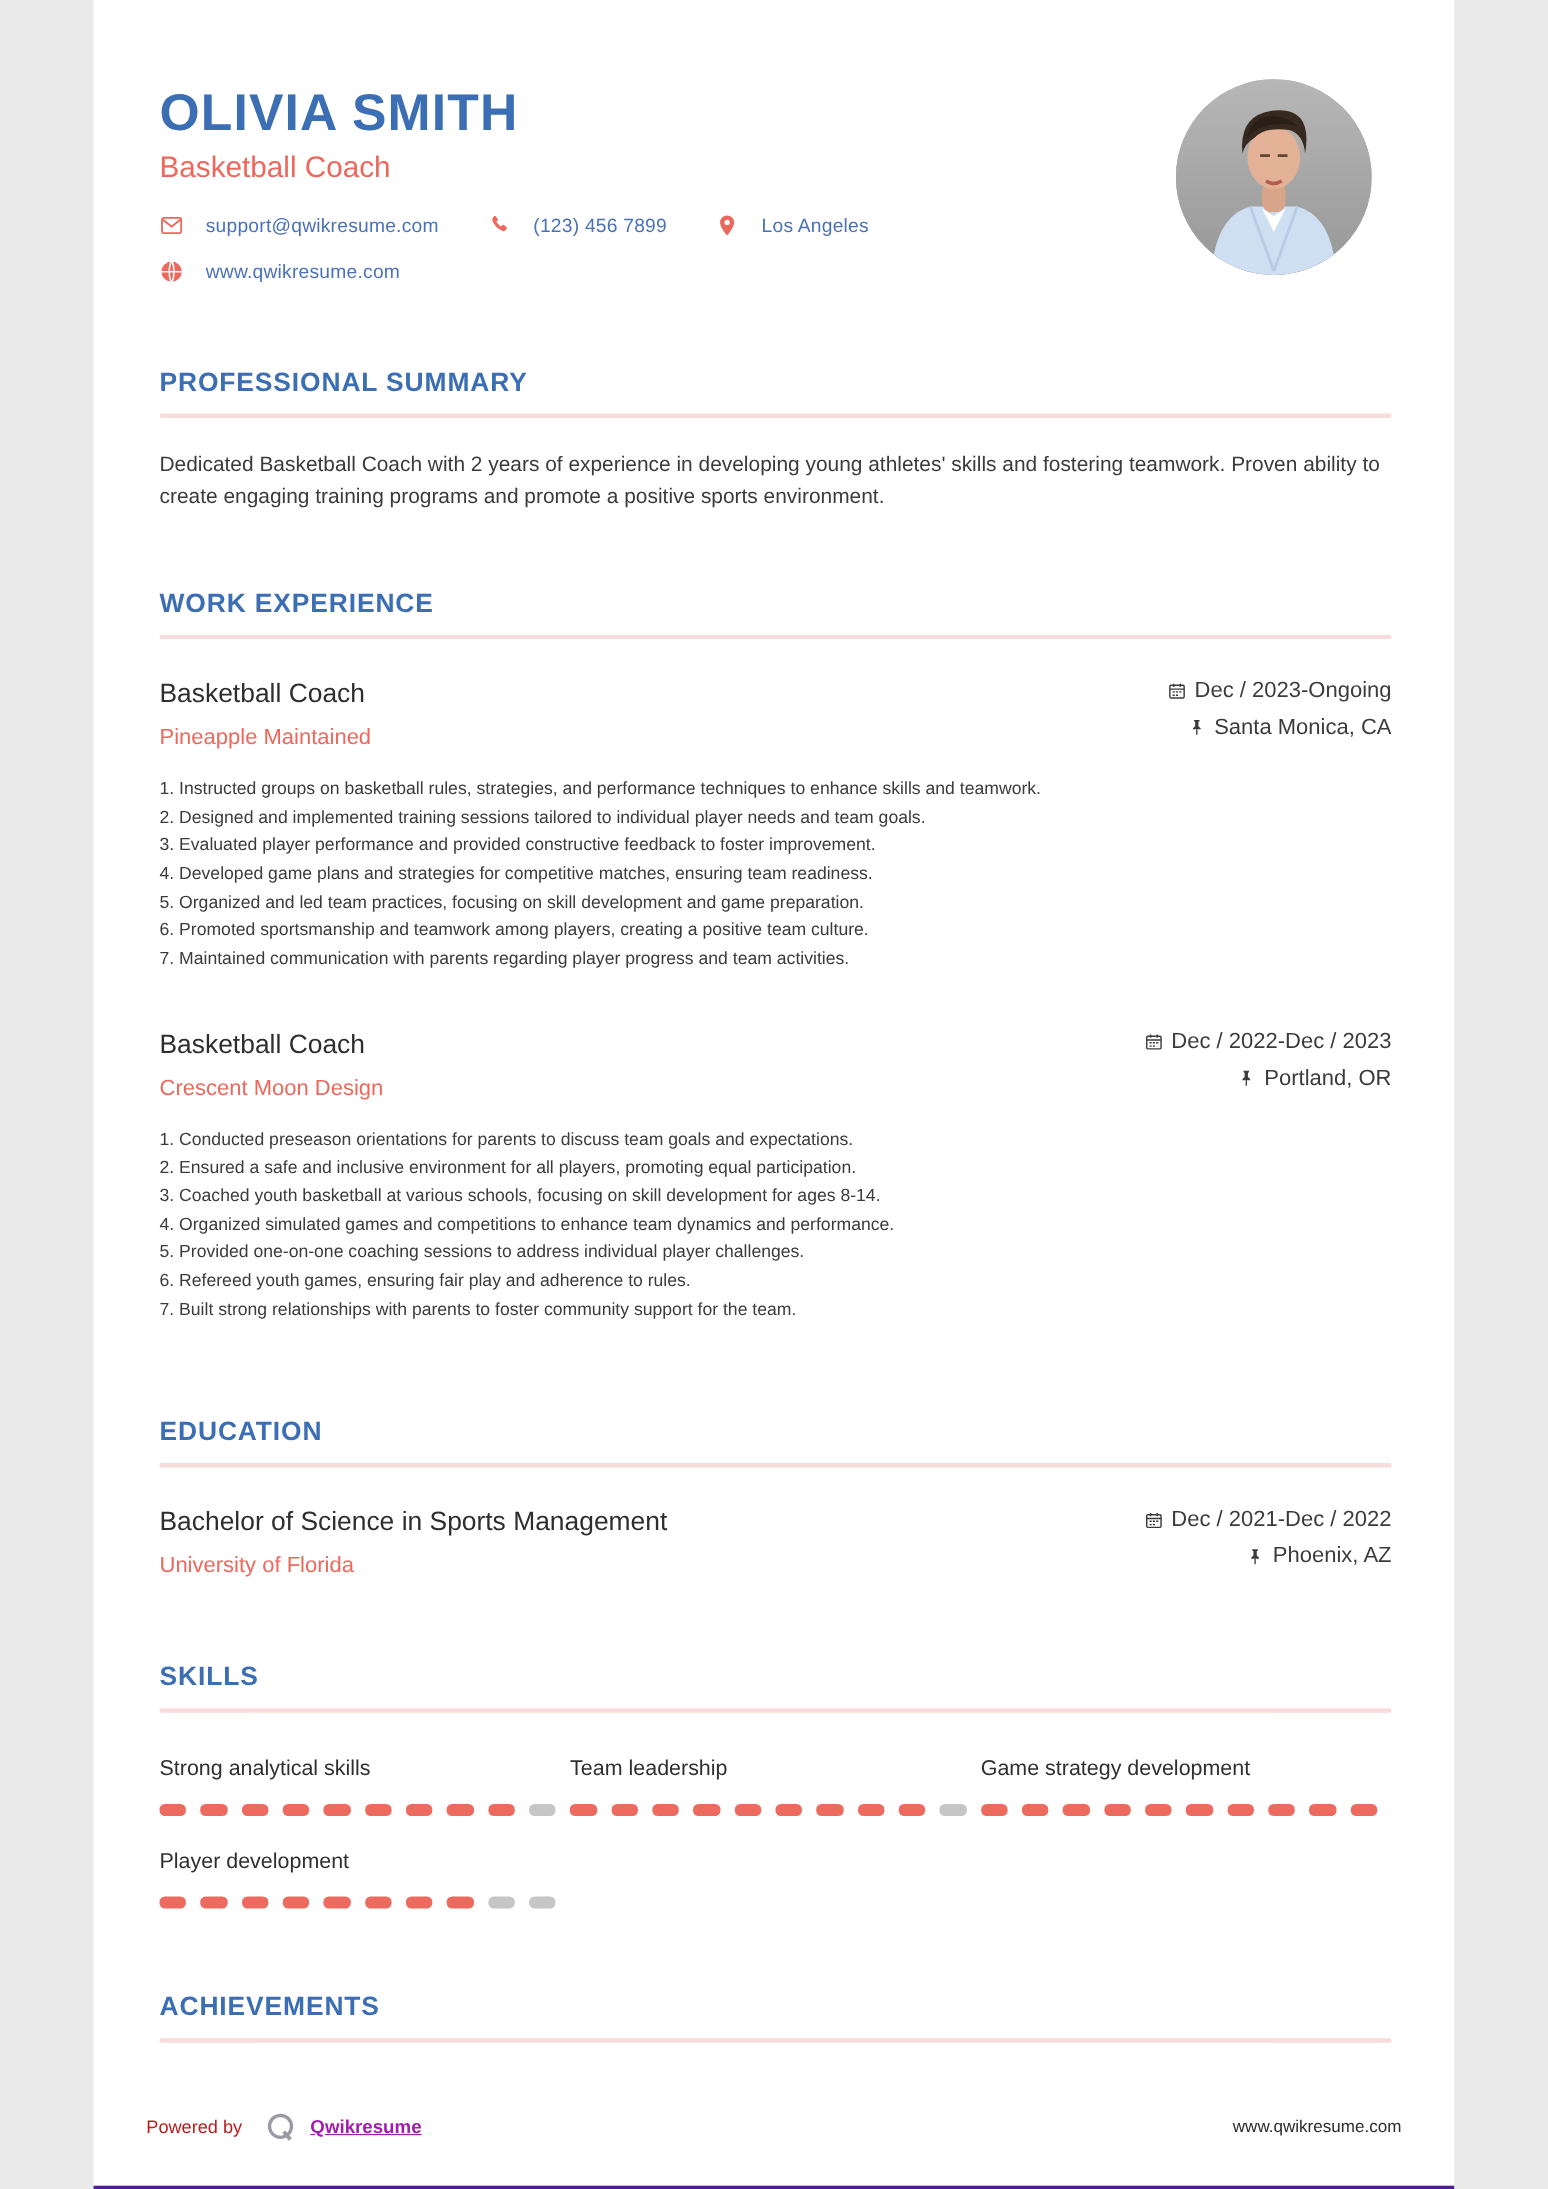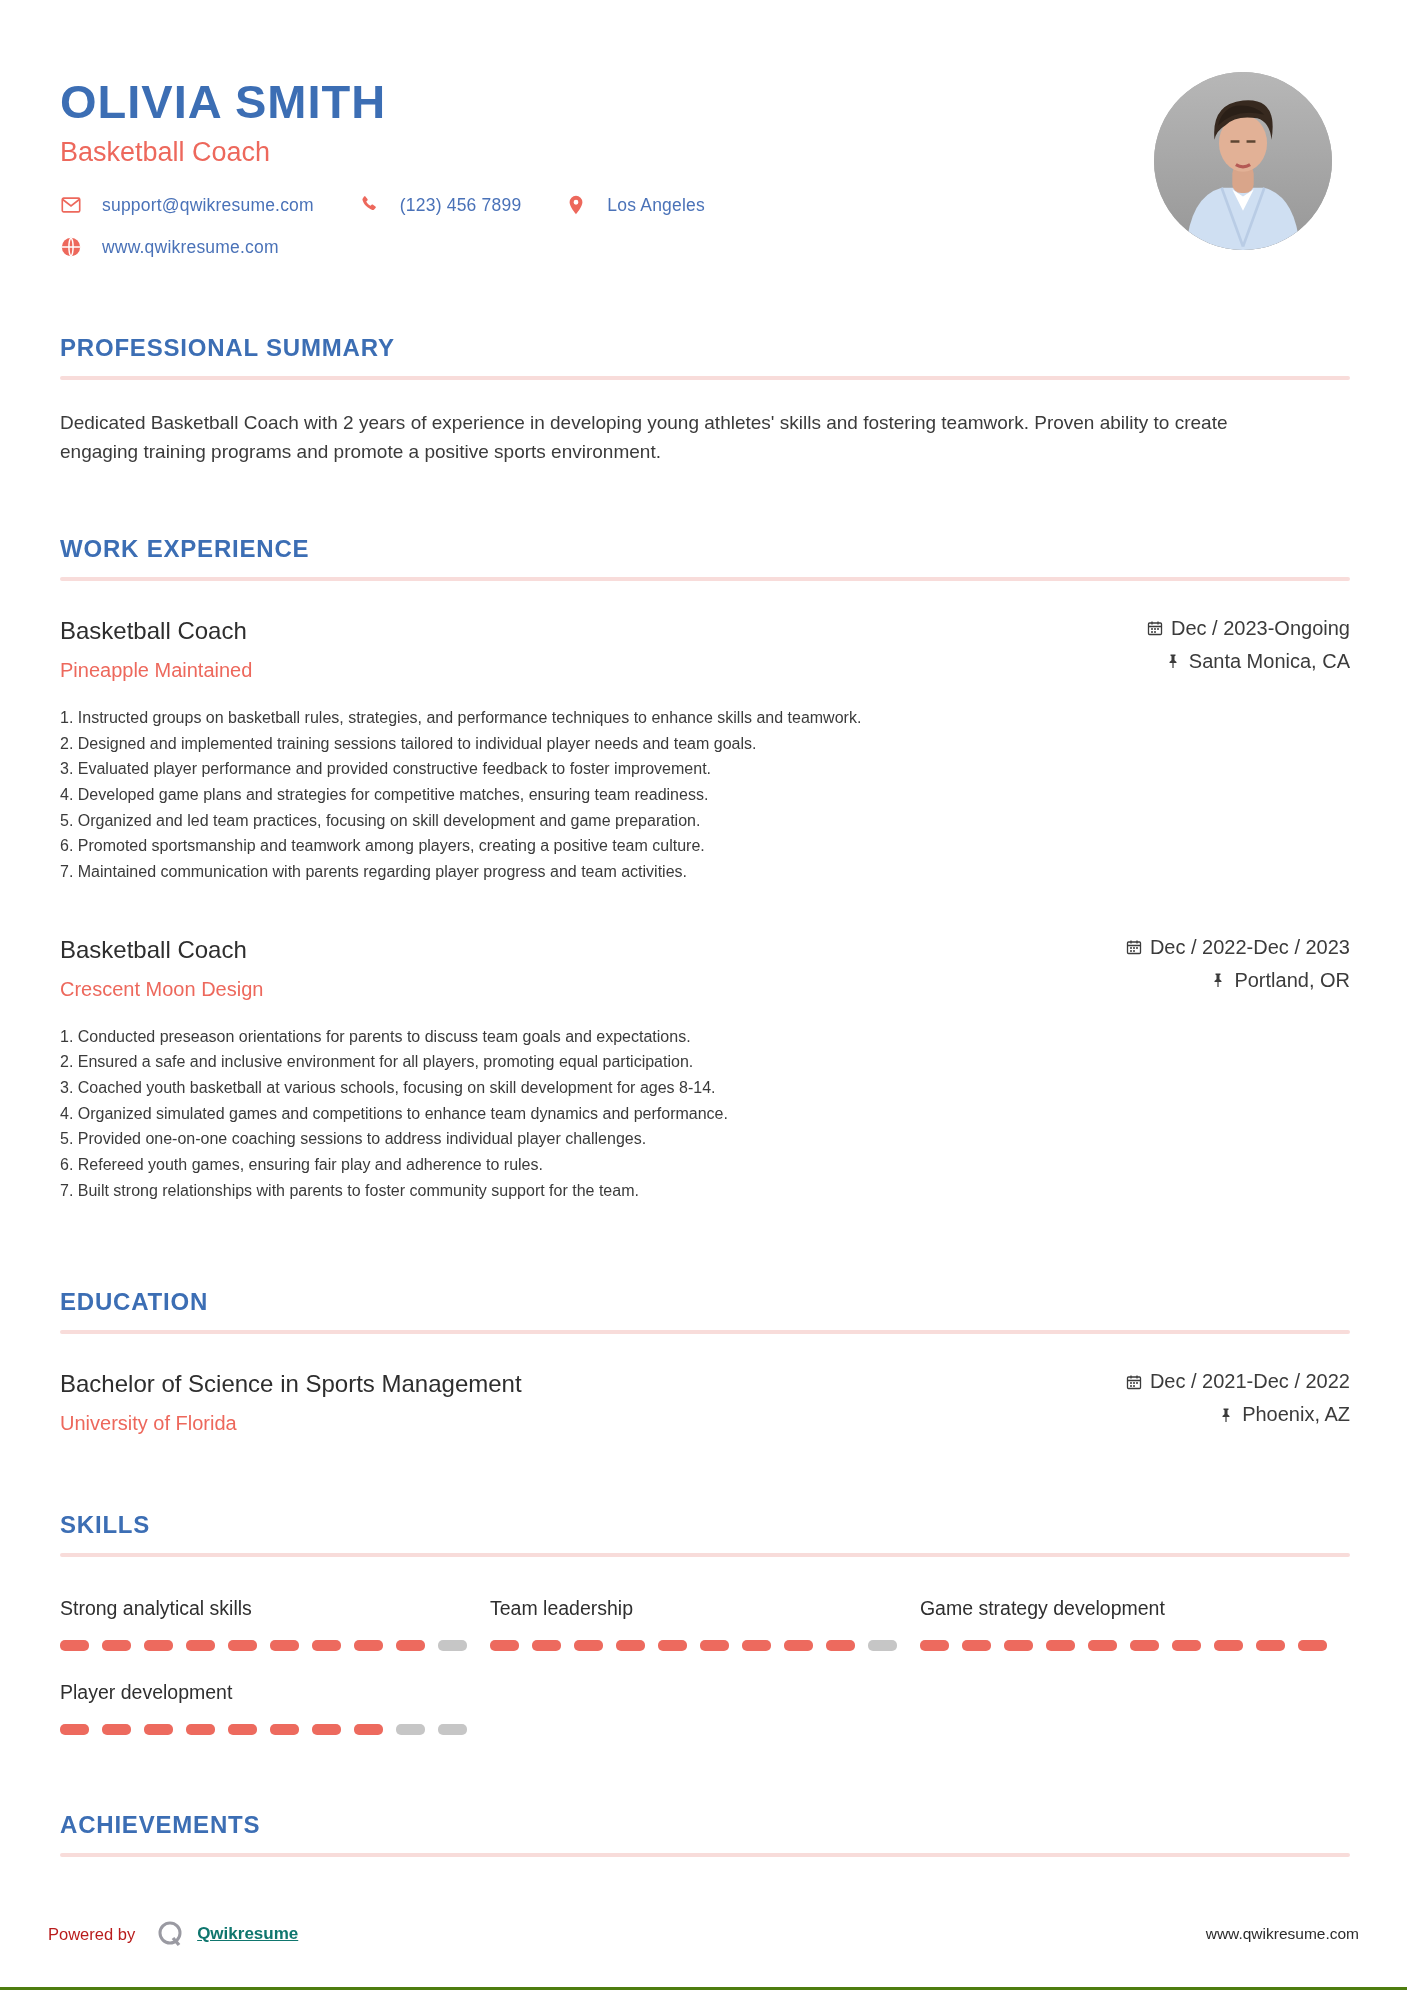--- a/index.html
+++ b/index.html
@@ -1,24 +1,24 @@
 <!DOCTYPE html>
 <html><head>
 <meta charset="utf-8">
 <style>
   * { margin: 0; padding: 0; box-sizing: border-box; }
   html, body { background: #e9e9e9; }
   body { font-family: "Liberation Sans", "DejaVu Sans", sans-serif; }
   .page {
     position: relative;
-    width: 1407px;
+    width: 1237px;
     height: 1990px;
     margin: 0 auto;
     background: #ffffff;
-    border-bottom: 3px solid #4d7c0f;
+    border-bottom: 3px solid #4c1d95;
     overflow: hidden;
   }
   .content { padding: 58px 57px 0 60px; }
 
   
   .header { position: relative; min-height: 200px; }
   .name {
     font-size: 47px;
     font-weight: 800;
     letter-spacing: 1px;
@@ -109,21 +109,21 @@
   .footer {
     position: absolute;
     left: 48px; right: 48px; bottom: 38px;
     display: flex;
     justify-content: space-between;
     align-items: center;
   }
   .footer-left { display: flex; align-items: center; }
   .powered-by { font-size: 16.5px; color: #b91c1c; }
   .qlogo { width: 30px; height: 30px; margin: 0 12px 0 20px; }
-  .brand-link { font-size: 17px; color: #0f766e; font-weight: 600; text-decoration: underline; cursor: pointer; }
+  .brand-link { font-size: 17px; color: #a21caf; font-weight: 600; text-decoration: underline; cursor: pointer; }
   .footer-site { font-size: 15.5px; color: #2b2b2b; }
 </style>
 </head>
 <body>
 
 <div class="page">
   <div class="content">
 
     <div class="header">
       <div class="name">OLIVIA SMITH</div>

